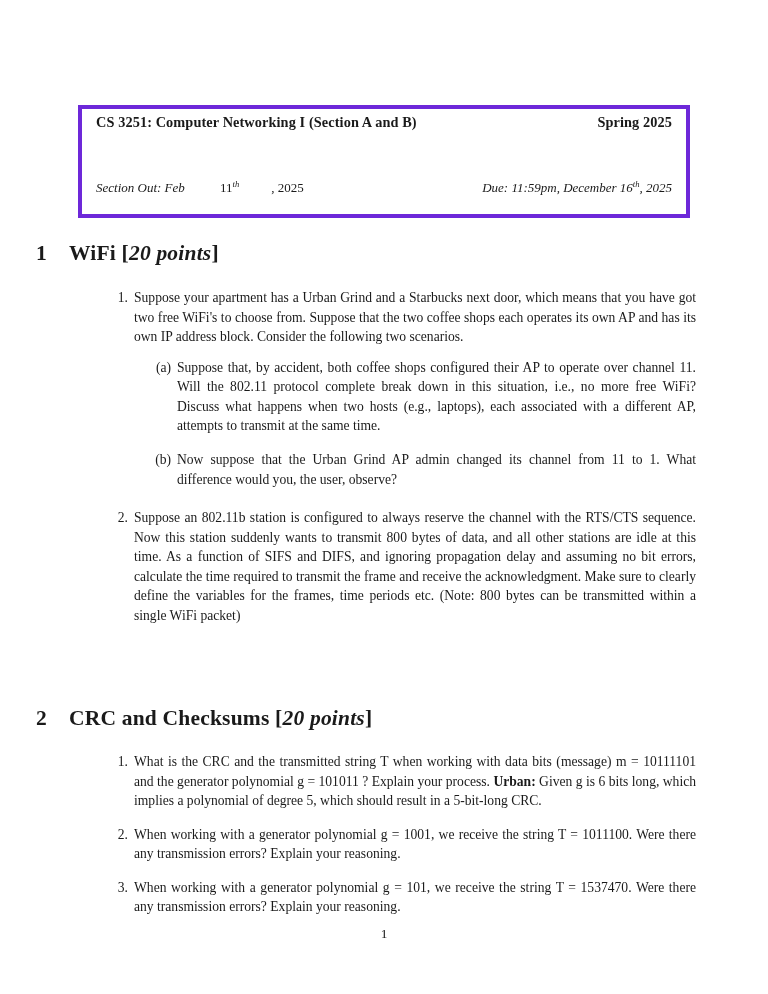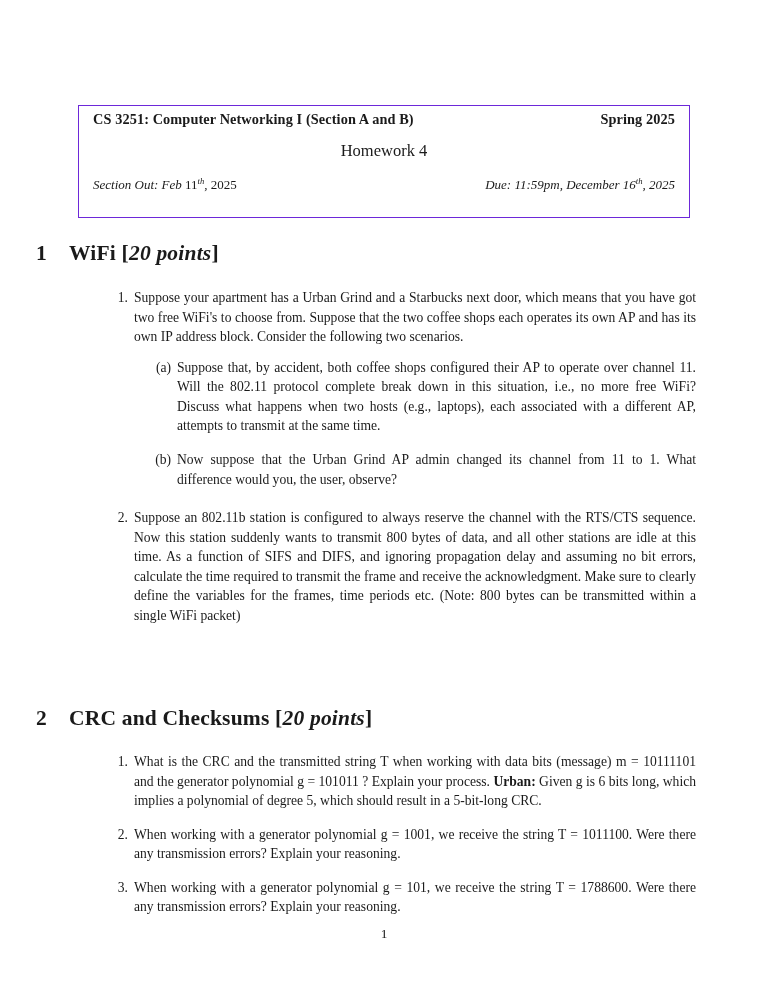--- a/index.html
+++ b/index.html
@@ -23,21 +23,21 @@
     height: 994px;
   }
 
   
   .header-box {
     position: absolute;
     left: 78px;
     top: 105px;
     width: 612px;
     height: 113px;
-    border: 1px solid #6d28d9;
+    border: 4px solid #6d28d9;
     box-sizing: border-box;
   }
   .header-row-top {
     position: absolute;
     left: 14px;
     right: 14px;
     top: 5px;
     display: flex;
     justify-content: space-between;
     align-items: baseline;
@@ -64,21 +64,21 @@
     display: flex;
     justify-content: space-between;
     align-items: baseline;
     font-size: 13px;
   }
   .handed-out, .due {
     font-style: italic;
     white-space: nowrap;
   }
   .handed-out .lbl, .due .lbl { font-style: italic; }
-  .nrm { font-style: normal; }
+  .nrm { font-style: normal; margin-left: 32px; }
   sup { font-size: 0.66em; font-style: italic; vertical-align: super; line-height: 0; }
 
   
   .section {
     position: absolute;
     left: 0;
     width: 768px;
   }
   .section-heading {
     font-size: 21.5px;
@@ -135,21 +135,20 @@
 <body>
 
 <div class="page">
 
   <div class="header-box">
     <div class="header-row-top">
       <span class="header-course">CS 3251: Computer Networking I (Section A and B)</span>
       <span class="header-term">Spring 2025</span>
     </div>
 
-    <div class="header-title">Homework 4</div>
 
     <div class="header-row-bottom">
       <span class="handed-out"><span class="lbl">Section Out:</span> <span>Feb</span> <span class="nrm">11</span><sup>th</sup><span class="nrm">, 2025</span></span>
       <span class="due"><span class="lbl">Due:</span> <span>11:59pm, December</span> <span>16</span><sup>th</sup><span>, 2025</span></span>
     </div>
   </div>
 
   <div class="section" style="top:241px;">
     <div class="section-heading">
       <span class="section-num">1</span><span>WiFi</span> [<span class="pts">20 points</span>]
@@ -193,20 +192,20 @@
         <span><b class="hint">Urban:</b> <span>Given g is 6 bits long, which implies a polynomial of degree 5, which should result in a 5-bit-long CRC.</span></span>
       </div>
 
       <div class="qitem spaced">
         <span class="qmark">2.</span>
         <span>When working with a generator polynomial g = 1001, we receive the string T = 1011100. Were there any transmission errors? Explain your reasoning.</span>
       </div>
 
       <div class="qitem spaced">
         <span class="qmark">3.</span>
-        <span>When working with a generator polynomial g = 101, we receive the string T = 1788600. Were there any transmission errors? Explain your reasoning.</span>
+        <span>When working with a generator polynomial g = 101, we receive the string T = 1537470. Were there any transmission errors? Explain your reasoning.</span>
       </div>
     </div>
   </div>
 
   <div class="pagenum">1</div>
 
 </div>
 
 </body></html>

